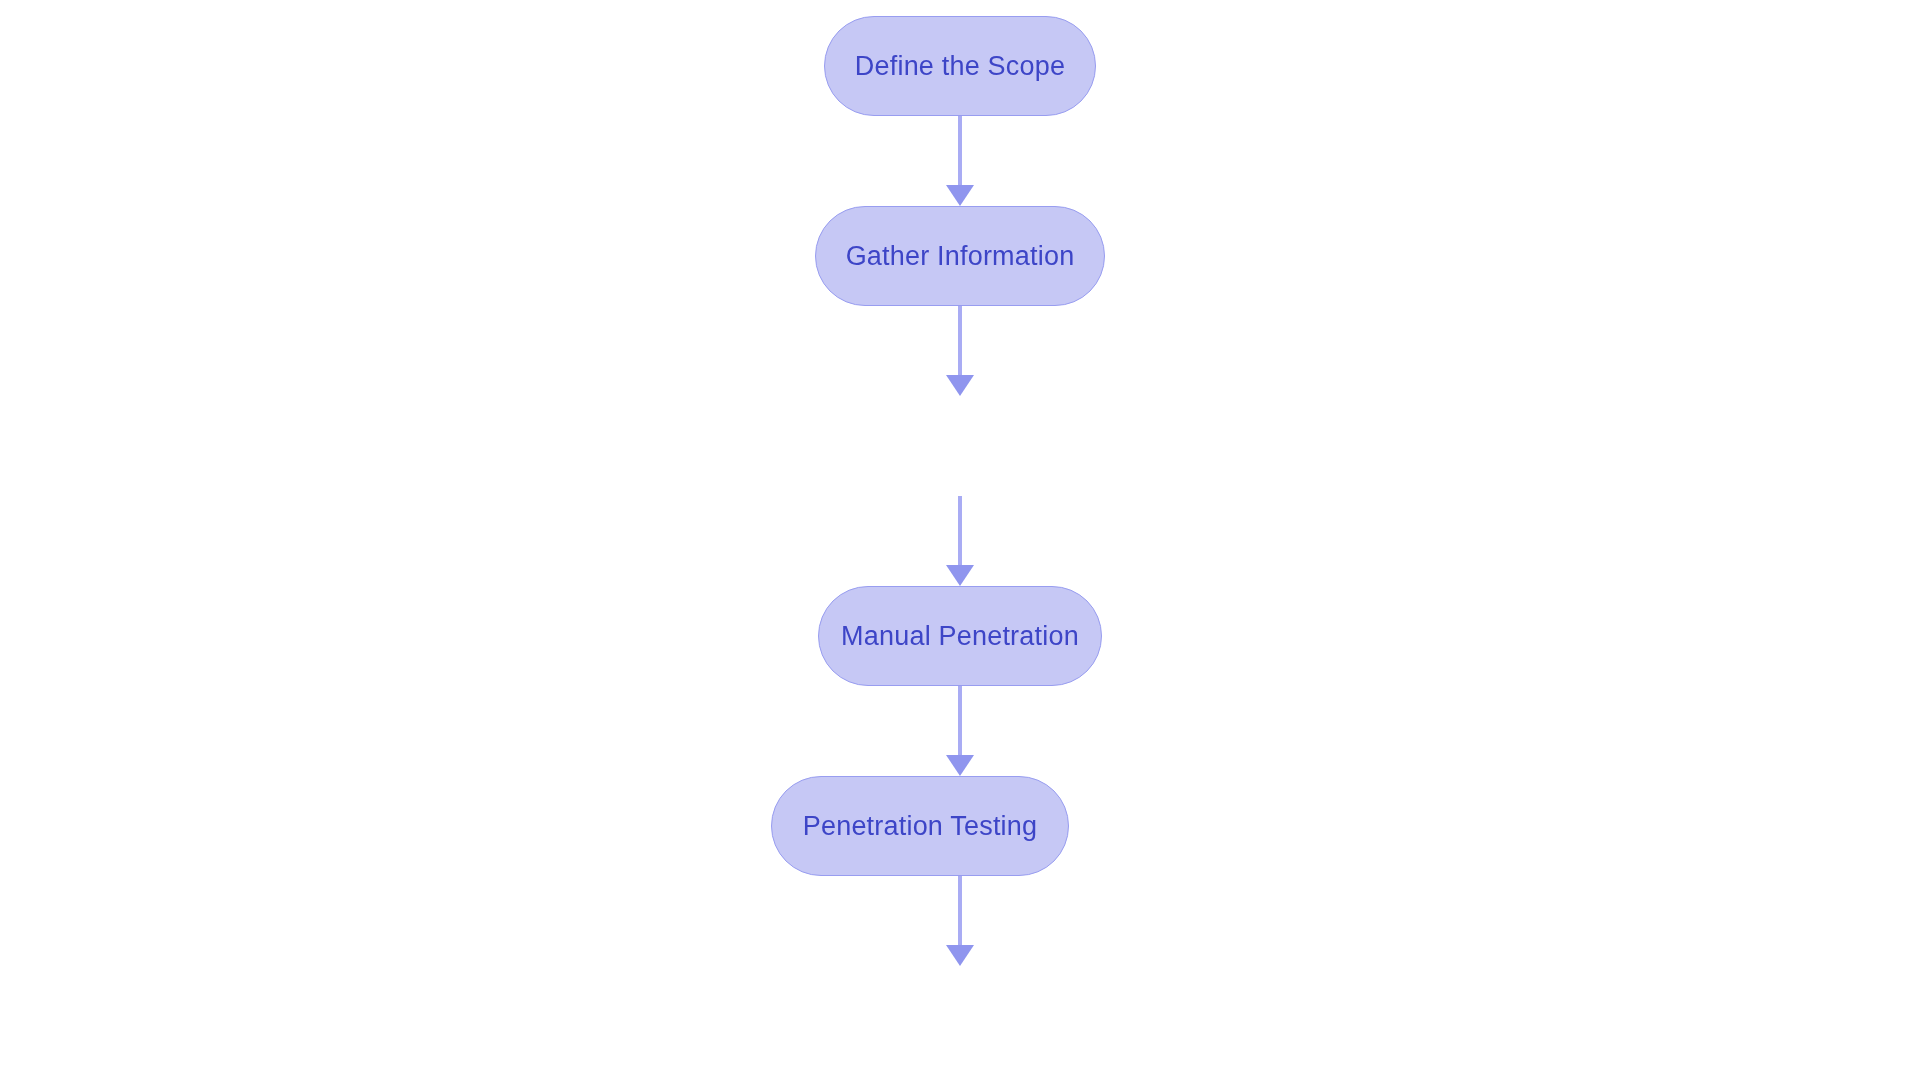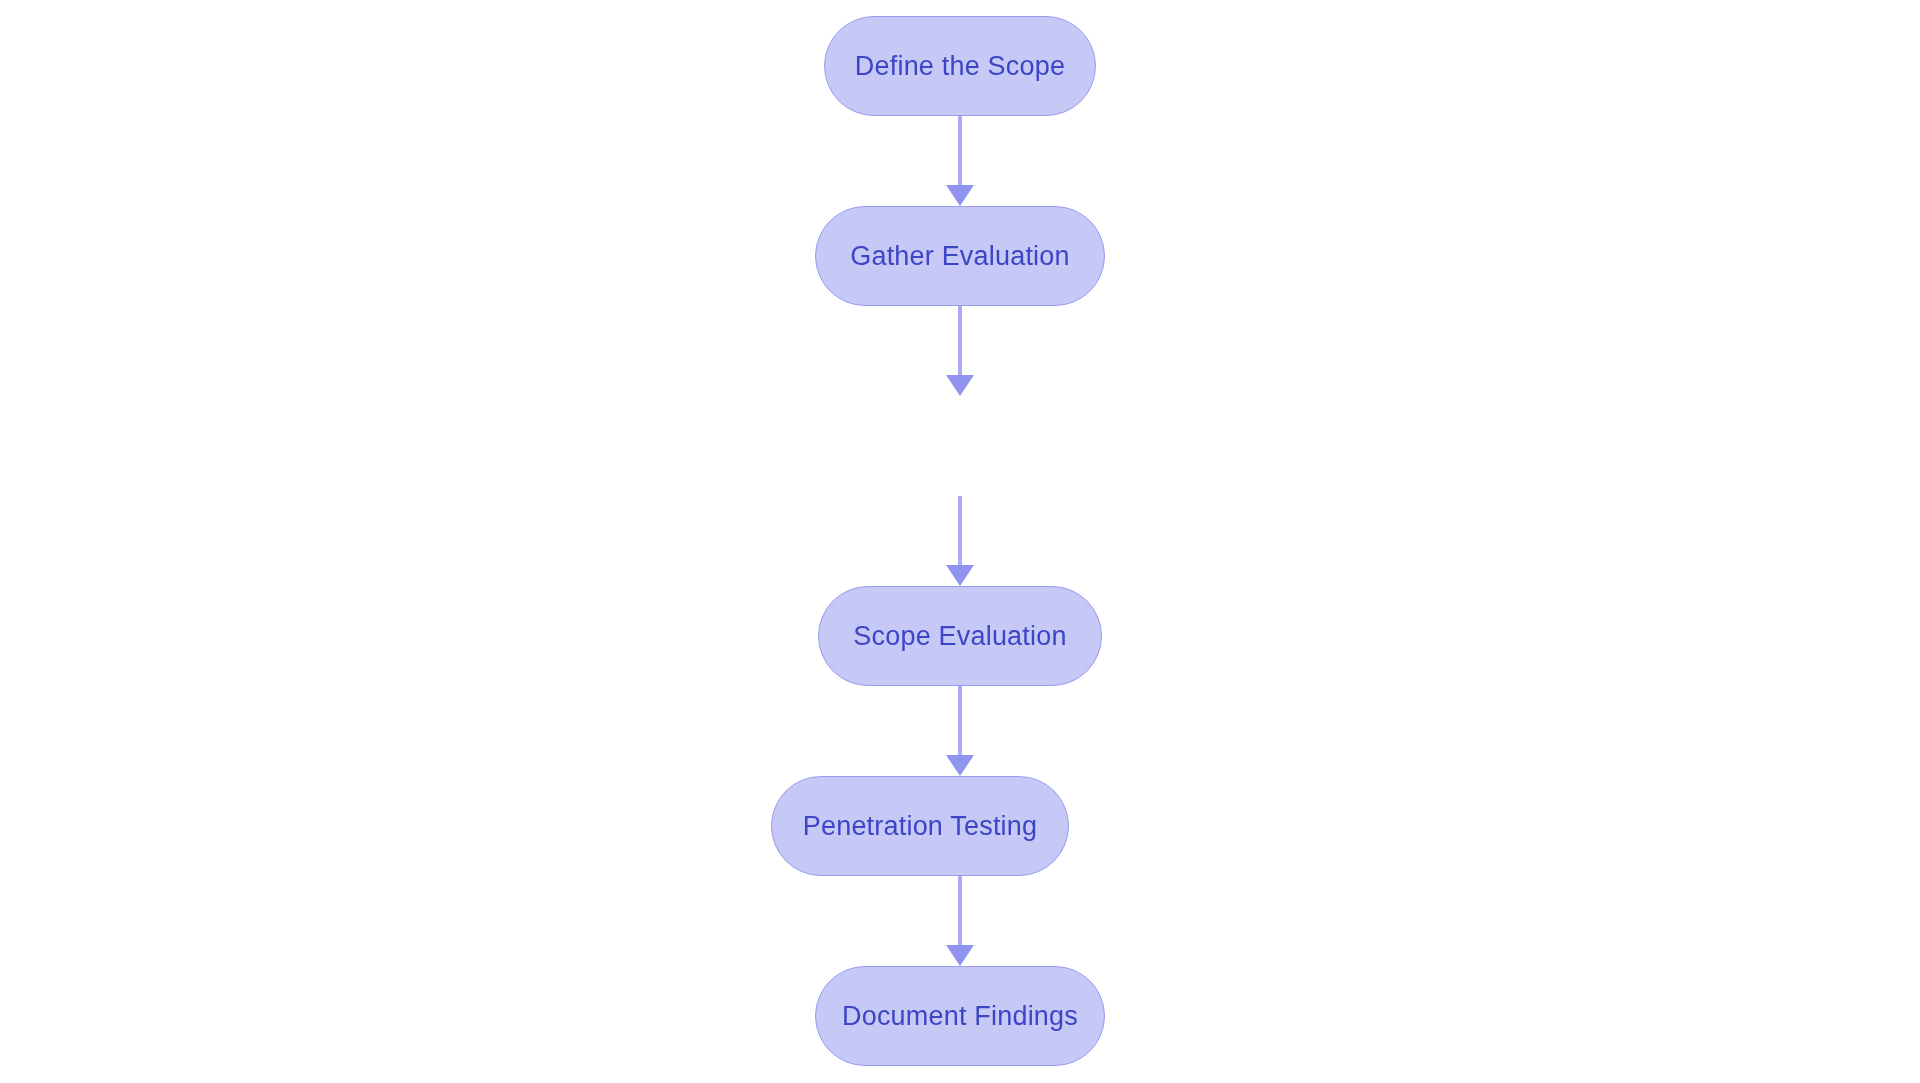--- a/index.html
+++ b/index.html
@@ -82,49 +82,46 @@
   <div class="node node-1">
     <span>Define the Scope</span>
   </div>
 
   <div class="arrow arrow-1">
     <div class="shaft"></div>
     <div class="head"></div>
   </div>
 
   <div class="node node-2">
-    <span>Gather Evaluation</span>
+    <span>Gather Information</span>
   </div>
 
   <div class="arrow arrow-2">
     <div class="shaft"></div>
     <div class="head"></div>
   </div>
 
 
   <div class="arrow arrow-3">
     <div class="shaft"></div>
     <div class="head"></div>
   </div>
 
   <div class="node node-4">
-    <span>Scope Evaluation</span>
+    <span>Manual Penetration</span>
   </div>
 
   <div class="arrow arrow-4">
     <div class="shaft"></div>
     <div class="head"></div>
   </div>
 
   <div class="node node-5">
     <span>Penetration Testing</span>
   </div>
 
   <div class="arrow arrow-5">
     <div class="shaft"></div>
     <div class="head"></div>
   </div>
 
-  <div class="node node-6">
-    <span>Document Findings</span>
-  </div>
 
 </div>
 
 </body></html>

